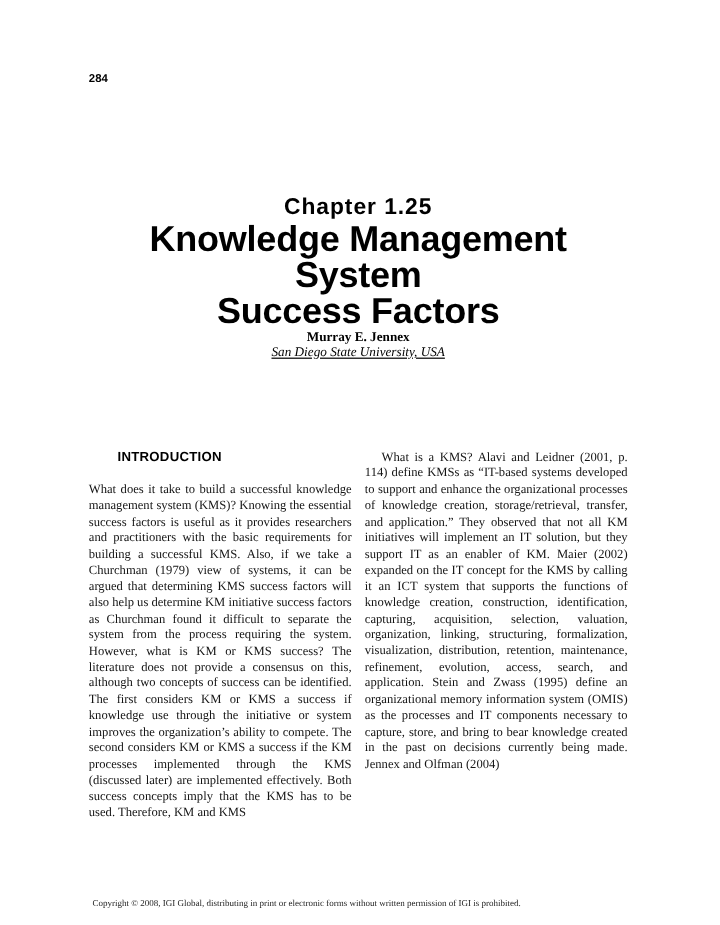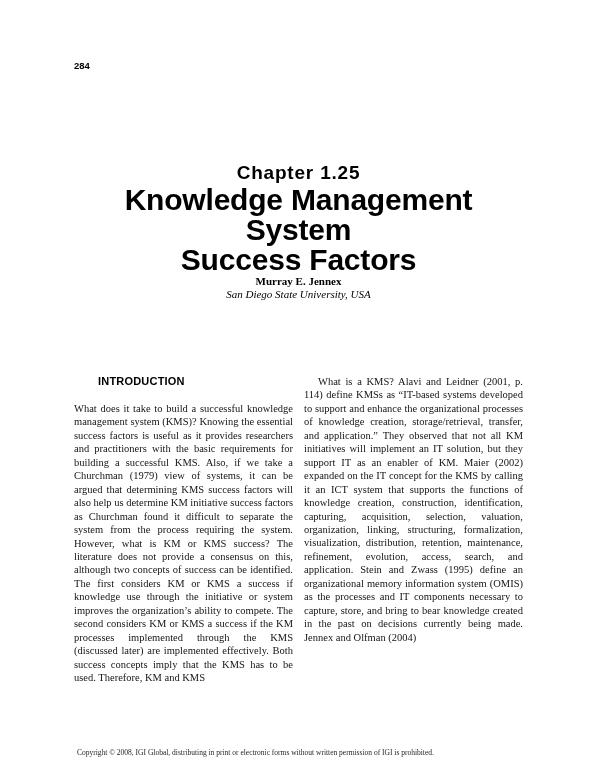--- a/index.html
+++ b/index.html
@@ -38,20 +38,21 @@
     color: #000;
   }
   .chapter-title .title-line { display: block; }
   .author {
     font: bold 11px/13px "Liberation Serif", serif;
     color: #000;
   }
   .affiliation {
     font: italic 11px/13px "Liberation Serif", serif;
     color: #000;
+    text-decoration: underline;
   }
   .columns {
     position: absolute;
     left: 74px;
     top: 375px;
     width: 449px;
     display: flex;
     gap: 11px;
   }
   .col { flex: 1; min-width: 0; }

